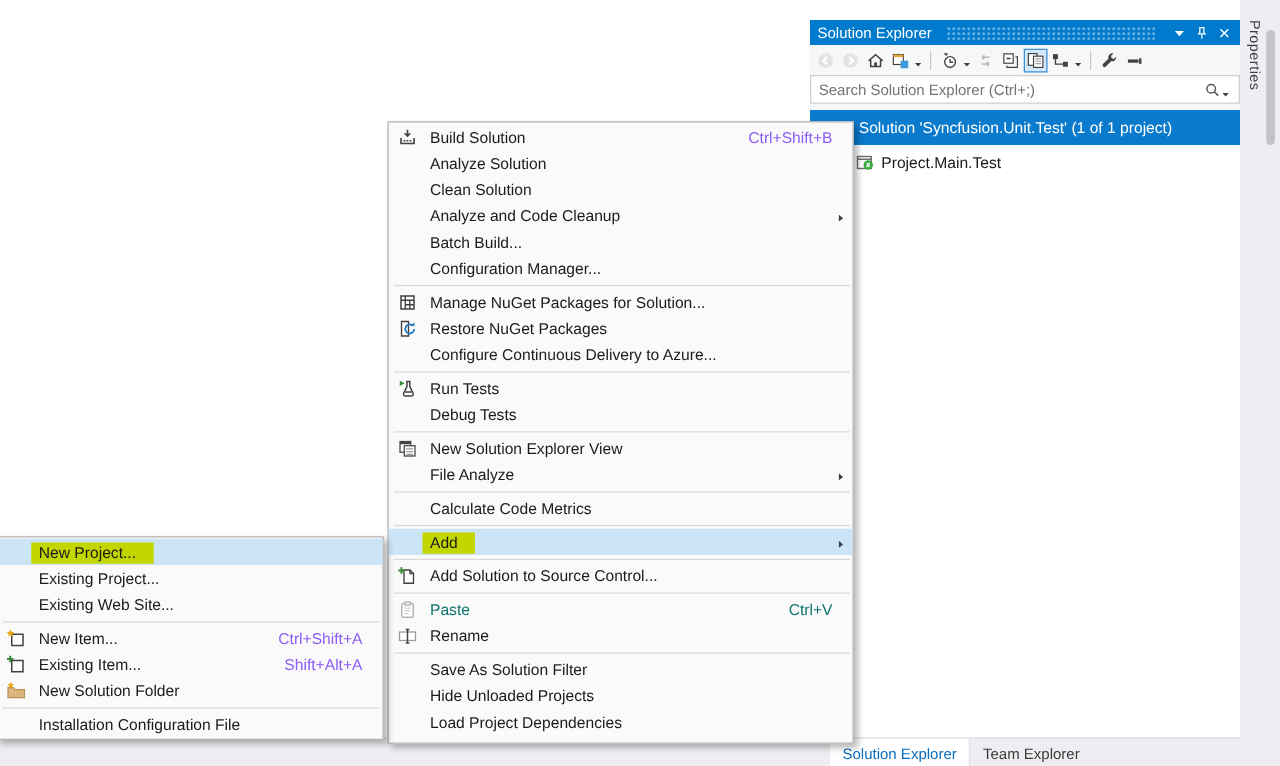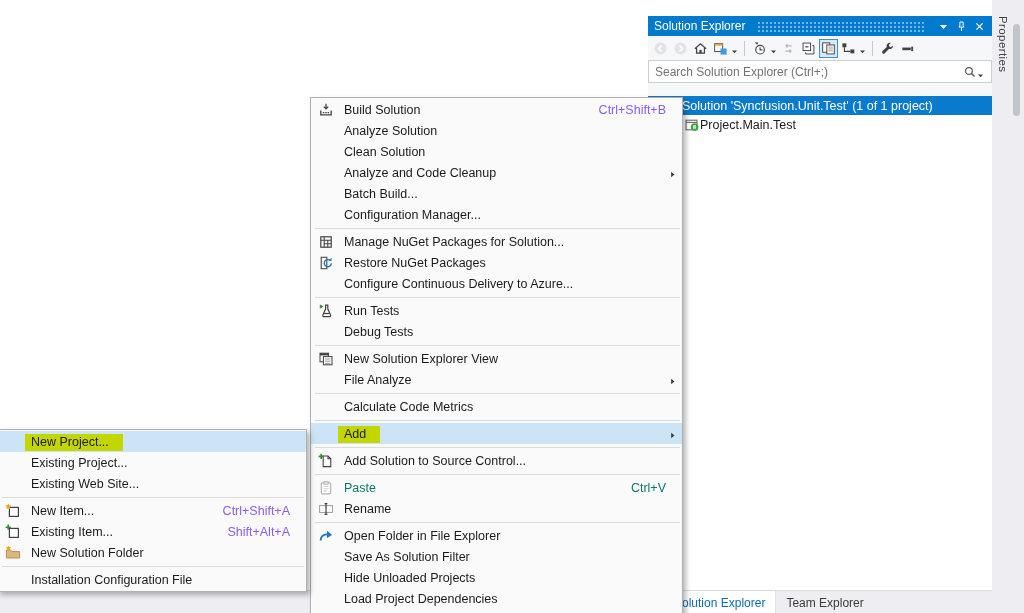--- a/index.html
+++ b/index.html
@@ -24,27 +24,27 @@
       background-image:radial-gradient(rgba(255,255,255,.45) 1px,transparent 1.2px);background-size:4px 4px}
   .tbtn{width:18px;height:17px;display:flex;align-items:center;justify-content:center}
   .tbtn .icon{width:13px;height:13px}
   .sx-toolbar{height:24px;background:#f6f7f9;display:flex;align-items:center;padding:0 3px;gap:1px}
   .tool{width:19px;height:19px;display:flex;align-items:center;justify-content:center;border:1px solid transparent}
   .tool .icon{width:15px;height:15px}
   .tool.active{border:1px solid #3d8fd6;background:#d6e9fa}
   .tcaret{width:9px;height:9px;margin:3px 0 0 -1px}
   .tcaret svg{width:100%;height:100%}
   .tsep{width:1px;height:15px;background:#c9c9cd;margin:0 4px}
-  .sx-search{height:36px;background:#f6f7f9}
+  .sx-search{height:28px;background:#f6f7f9}
   .searchbox{height:23px;background:#fff;border:1px solid #cfcfcf;display:flex;align-items:center;padding:0 6px}
   .searchbox input{flex:1;border:0;outline:0;font:12px "Liberation Sans",sans-serif;color:#333;background:transparent}
   .searchbox input::placeholder{color:#737373;opacity:1}
   .searchbox .icon{width:14px;height:14px}
   .sx-tree{background:#fff}
-  .trow{height:19px;display:flex;align-items:center;white-space:nowrap}
+  .trow{height:28px;display:flex;align-items:center;gap:5px;white-space:nowrap}
   .trow.sel{background:#0a7acc;color:#fff}
   .trow.bold .tlbl{font-weight:normal}
   .tlbl{font-size:12.5px}
   .sx-tabs{position:absolute;left:0;right:0;bottom:0;height:25px;background:#eeeef2;border-top:1px solid #dcdce0;display:flex;align-items:stretch;padding-left:16px}
   .tab{display:flex;align-items:center;padding:0 10px;font-size:12px;color:#3a3a3a}
   .tab.active{background:#fff;color:#0a6cbd;border-right:1px solid #e2e2e6}
 
   
   .menu{position:absolute;background:#fafafa;border:1px solid #b0b0b0;box-shadow:3px 3px 5px rgba(0,0,0,.28);padding:1px 0 6px 0}
   #ctx-menu{left:310px;top:97px;width:373px;z-index:10}
@@ -403,31 +403,20 @@
             <svg viewBox="0 0 16 16">
               <rect x="1.6" y="4.6" width="12.8" height="6.8" fill="#fff" stroke="#9a9a9a"></rect>
               <path d="M6.6 2.6 h2.8 M8 2.6 V13.4 M6.6 13.4 h2.8" fill="none" stroke="#424242" stroke-width="1.2"></path>
             </svg>
           </span>
         </span>
         <span class="lbl">Rename</span>
       </div>
       <div class="msep"></div>
       <div class="mi">
-        <span class="gut">
-          <span class="icon">
-            <svg viewBox="0 0 16 16">
-              <path d="M2.6 12.6 C2.6 7.6 7.4 5.6 11 6.6" fill="none" stroke="#1e79c1" stroke-width="1.8"></path>
-              <path d="M9.2 2.8 L14 6.9 L8.8 10.2z" fill="#1e79c1"></path>
-            </svg>
-          </span>
-        </span>
-        <span class="lbl">Open Folder in File Explorer</span>
-      </div>
-      <div class="mi">
         <span class="gut"></span>
         <span class="lbl">Save As Solution Filter</span>
       </div>
       <div class="mi">
         <span class="gut"></span>
         <span class="lbl">Hide Unloaded Projects</span>
       </div>
       <div class="mi">
         <span class="gut"></span>
         <span class="lbl">Load Project Dependencies</span>

